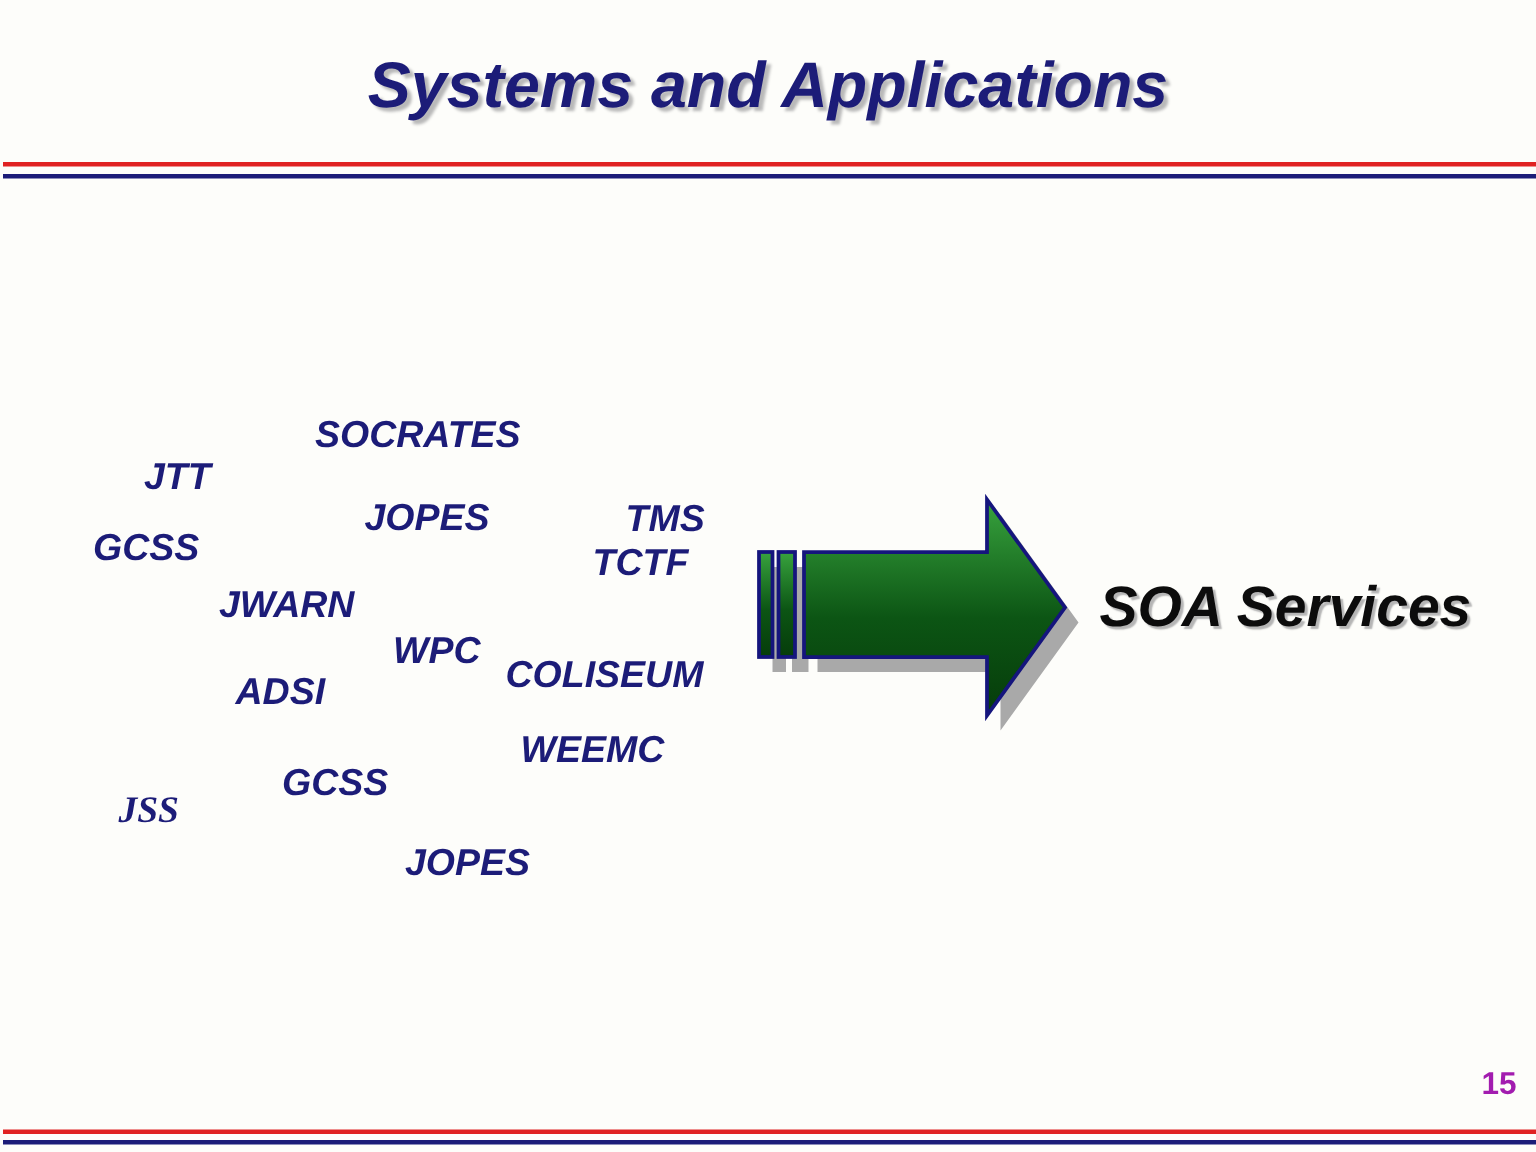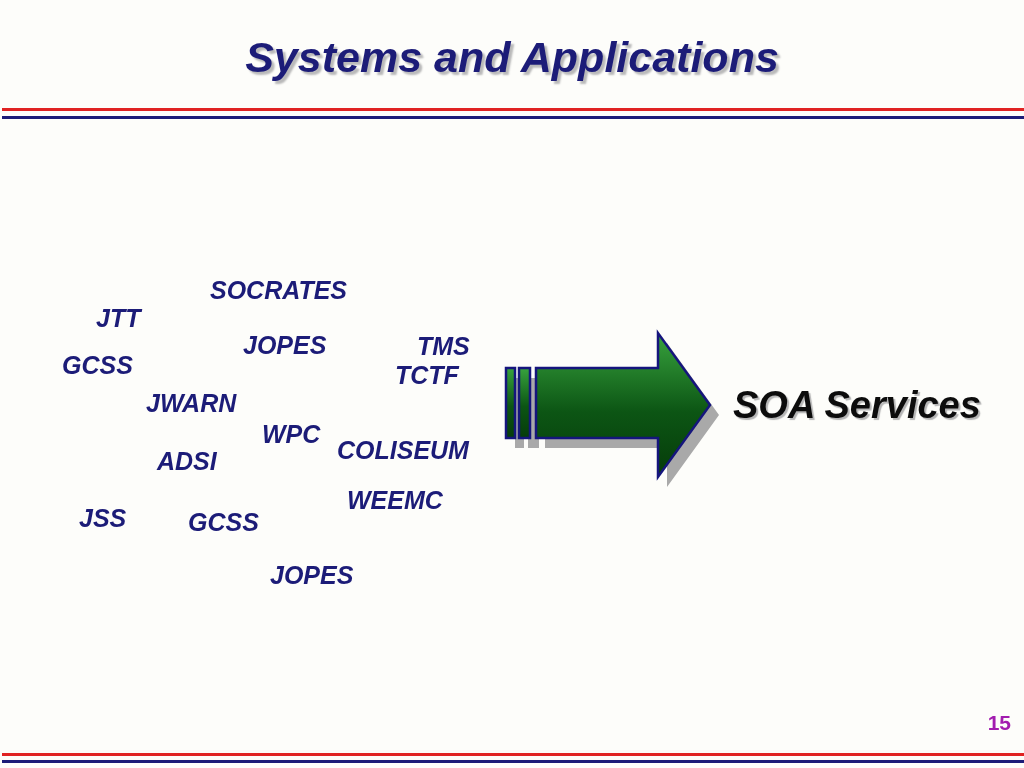--- a/index.html
+++ b/index.html
@@ -96,21 +96,21 @@
     <span class="sys" style="left: 417px; top: 286px; margin-top: 48px;">TMS</span>
     <span class="sys" style="left: 96px; top: 306px;">JTT</span>
     <span class="sys" style="left: 243px; top: 333px;">JOPES</span>
     <span class="sys" style="left: 62px; top: 353px;">GCSS</span>
     <span class="sys" style="left: 395px; top: 363px;">TCTF</span>
     <span class="sys" style="left: 146px; top: 391px;">JWARN</span>
     <span class="sys" style="left: 262px; top: 422px;">WPC</span>
     <span class="sys" style="left: 337px; top: 426px; margin-top: 12px;">COLISEUM</span>
     <span class="sys" style="left: 157px; top: 449px; text-align: right;">ADSI</span>
     <span class="sys" style="left: 347px; top: 488px;">WEEMC</span>
-    <span class="sys" style="left: 79px; top: 506px;">JSS</span>
+    <span class="sys" style="left: 79px; top: 528px; font-family: Liberation Serif, serif;">JSS</span>
     <span class="sys" style="left: 188px; top: 510px;">GCSS</span>
     <span class="sys" style="left: 270px; top: 563px;">JOPES</span>
   </div>
 
 <svg class="soa-arrow-svg" width="230" height="165" viewBox="0 0 230 165" xmlns="http://www.w3.org/2000/svg">
   <defs>
     <linearGradient id="arrowGreen" x1="0" y1="0" x2="0" y2="1">
       <stop offset="0%" stop-color="#38a33e"></stop>
       <stop offset="55%" stop-color="#0c5514"></stop>
       <stop offset="100%" stop-color="#063c0a"></stop>

